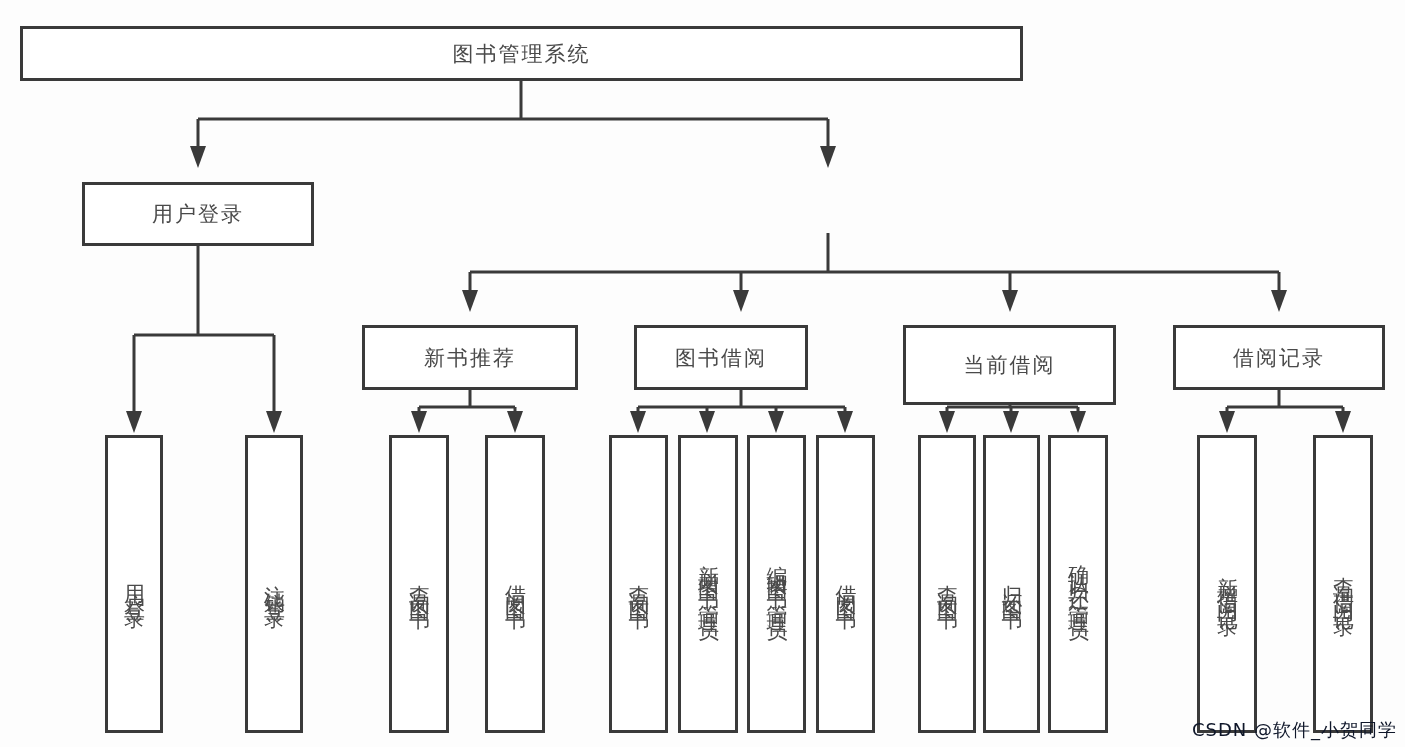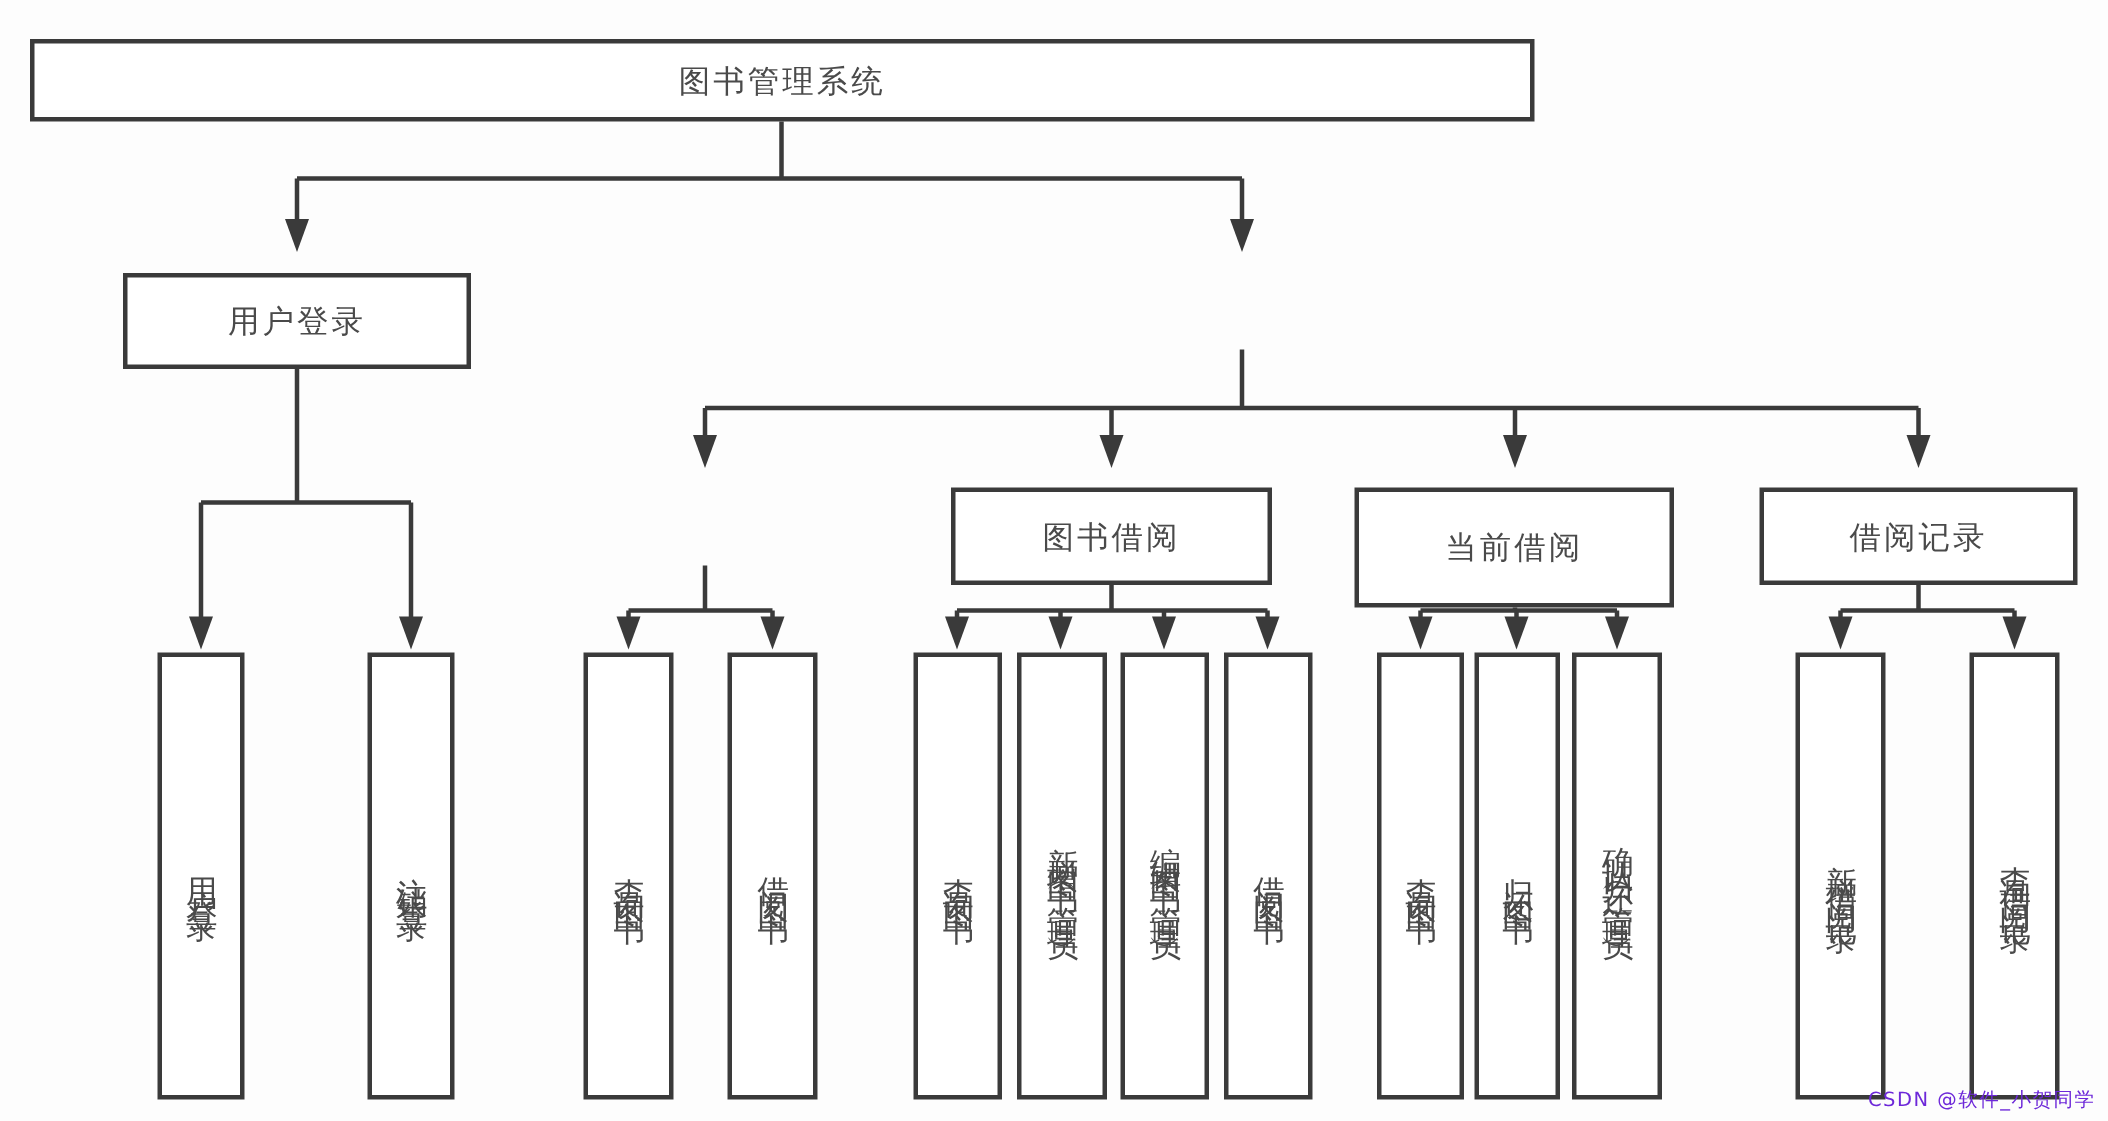--- a/index.html
+++ b/index.html
@@ -34,22 +34,22 @@
     border:3px solid var(--line);
     background:#fff;
     display:flex;align-items:center;justify-content:center;
     writing-mode:vertical-rl;
     font-size:21px;letter-spacing:8px;color:var(--text);
     line-height:1;
   }
   .watermark{
     position:absolute;
     right:8px;bottom:5px;
-    font-size:13px;
-    color:#6d28d9;
+    font-size:18px;
+    color:#0f172a;
     letter-spacing:1px;
     white-space:nowrap;
   }
 </style>
 </head>
 <body>
 
 <div class="stage">
 
   <svg class="wires" viewBox="0 0 1405 747">
@@ -99,21 +99,22 @@
       <path d="M1279,377 V407 M1227,407 H1343 M1227,407 V413 M1343,407 V413"></path>
       <polygon points="1219,411 1235,411 1227,433"></polygon>
       <polygon points="1335,411 1351,411 1343,433"></polygon>
     </g>
   </svg>
 
   <div class="hbox" style="left:20px;top:13px;width:1003px;height:55px;">图书管理系统</div>
 
   <div class="hbox" style="left:82px;top:169px;width:232px;height:64px;">用户登录</div>
 
-  <div class="hbox" style="left:634px;top:312px;width:214px;height:65px;">图书借阅</div>
+  <div class="hbox" style="left:362px;top:312px;width:216px;height:65px;">新书推荐</div>
+  <div class="hbox" style="left:634px;top:312px;width:174px;height:65px;">图书借阅</div>
   <div class="hbox" style="left:903px;top:312px;width:213px;height:80px;">当前借阅</div>
   <div class="hbox" style="left:1173px;top:312px;width:212px;height:65px;">借阅记录</div>
 
   <div class="vbox" style="left:105px;width:58px;">用户登录</div>
   <div class="vbox" style="left:245px;width:58px;">注销登录</div>
 
   <div class="vbox" style="left:389px;width:60px;">查询图书</div>
   <div class="vbox" style="left:485px;width:60px;">借阅图书</div>
 
   <div class="vbox" style="left:609px;width:59px;">查询图书</div>

